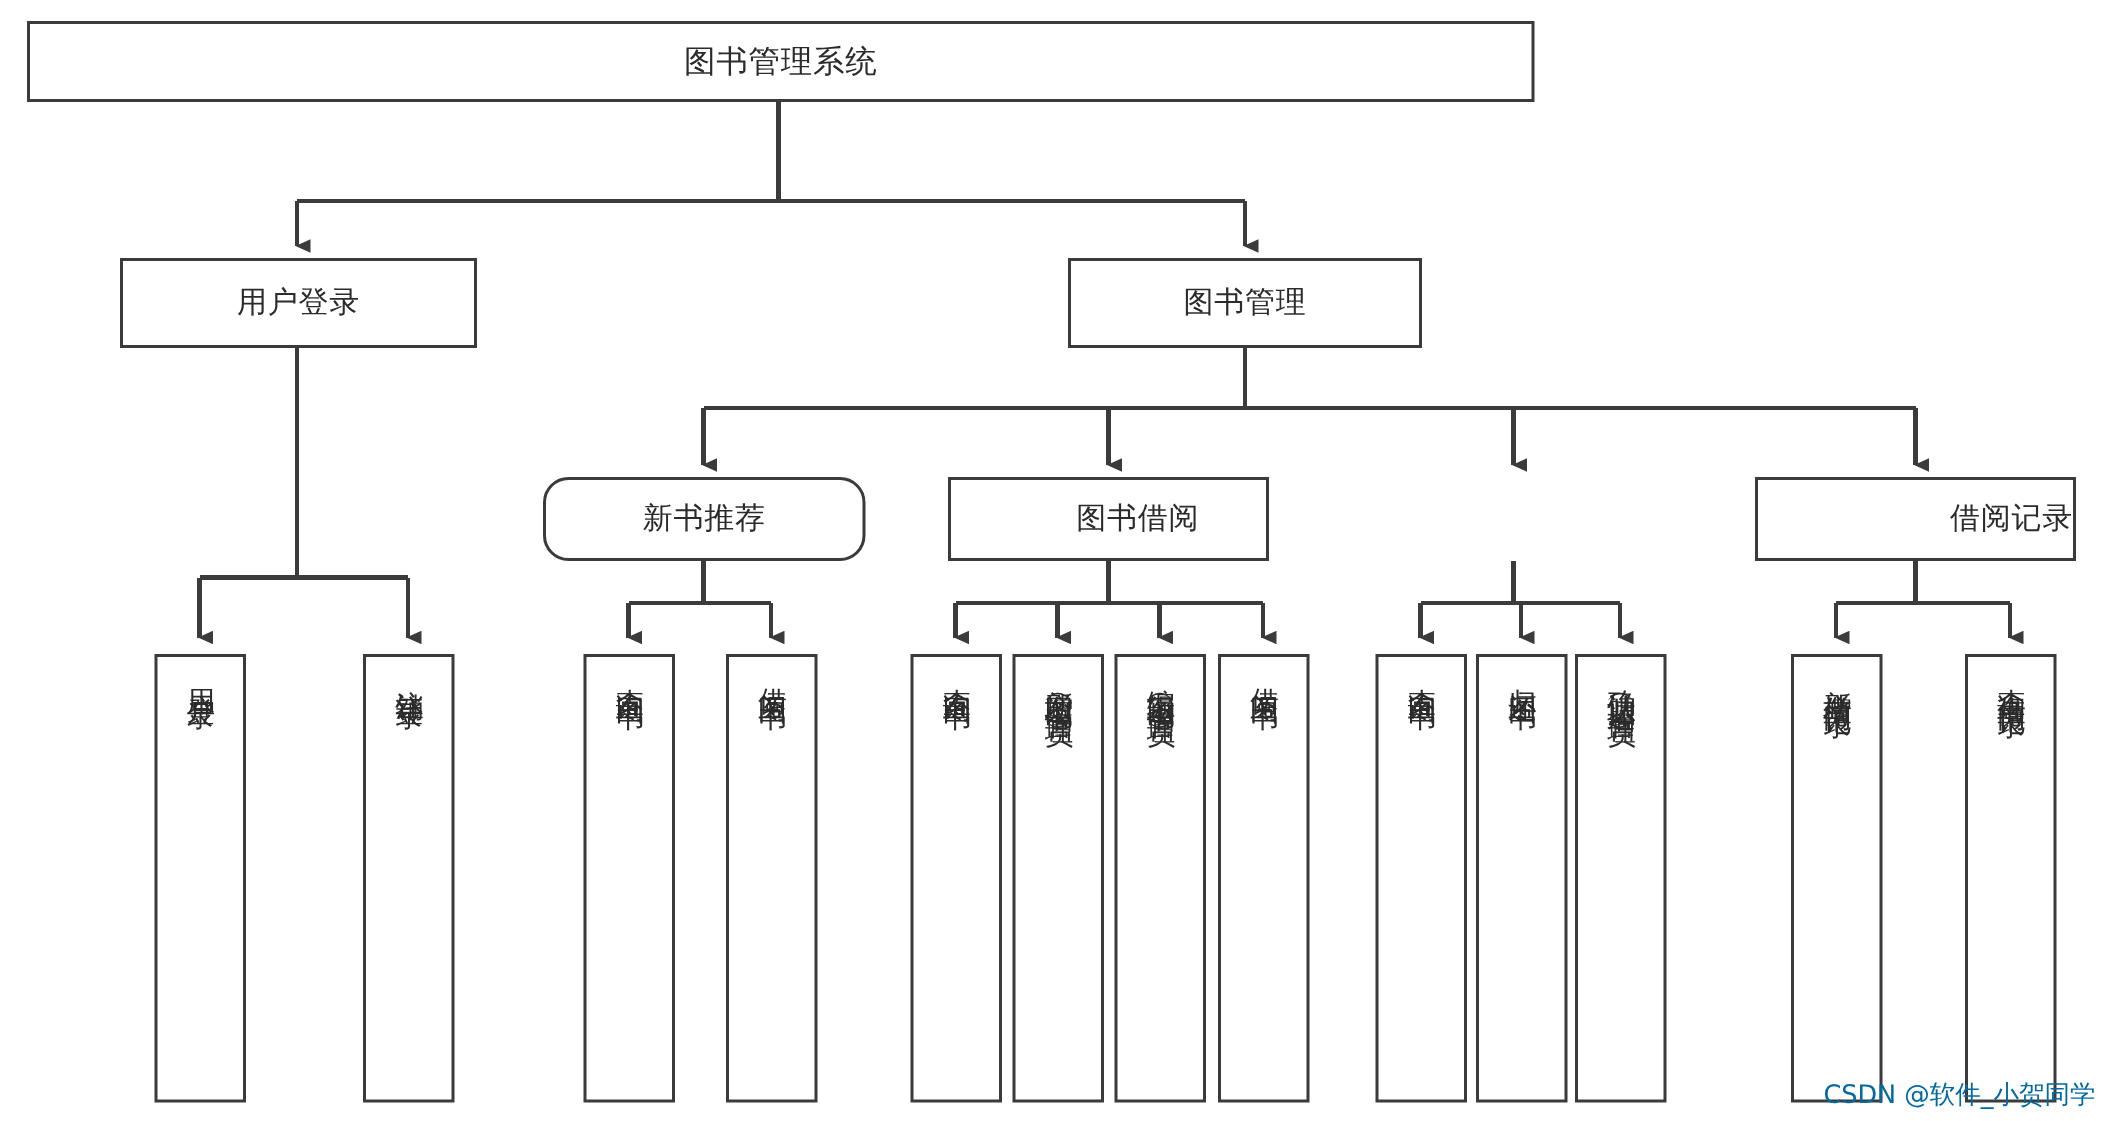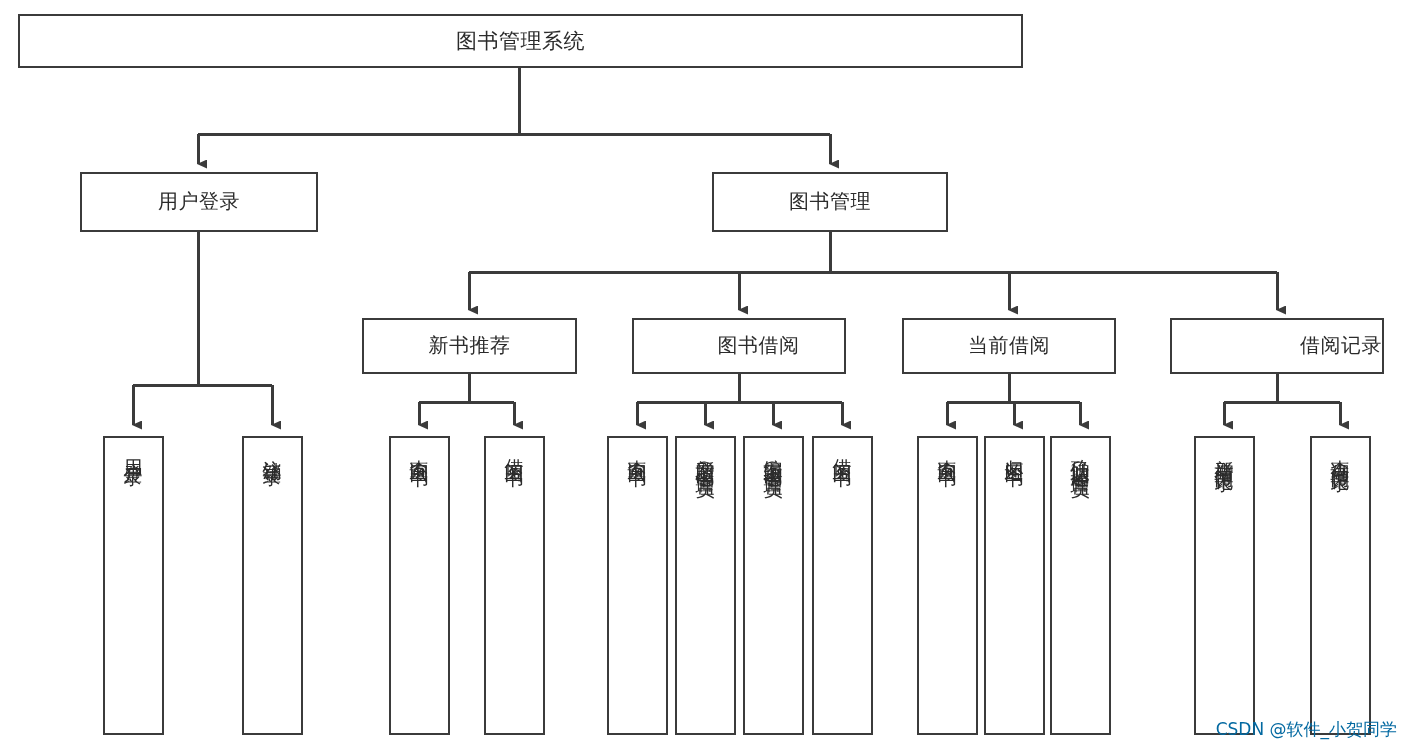--- a/index.html
+++ b/index.html
@@ -133,29 +133,26 @@
     <span class="node-label">图书管理系统</span>
   </div>
 
   <div class="node level2" style="left:80px; top:172px; width:238px; height:60px;">
     <span class="node-label">用户登录</span>
   </div>
   <div class="node level2" style="left:712px; top:172px; width:236px; height:60px;">
     <span class="node-label">图书管理</span>
   </div>
 
-  <div class="node level3" style="left:362px; top:318px; width:215px; height:56px;">
+  <div class="node level3" style="left:362px; top:318px; width:215px; height:56px;border-radius:17px;">
     <span class="node-label">新书推荐</span>
   </div>
   <div class="node level3" style="left:632px; top:318px; width:214px; height:56px;padding-left:39px;">
     <span class="node-label">图书借阅</span>
   </div>
-  <div class="node level3" style="left:902px; top:318px; width:214px; height:56px;">
-    <span class="node-label">当前借阅</span>
-  </div>
   <div class="node level3" style="left:1170px; top:318px; width:214px; height:56px;justify-content:flex-end;">
     <span class="node-label">借阅记录</span>
   </div>
 
   <div class="node leaf" style="left:103px; top:436px; width:61px; height:299px;">
     <span class="node-label">用户登录</span>
   </div>
   <div class="node leaf" style="left:242px; top:436px; width:61px; height:299px;">
     <span class="node-label">注销登录</span>
   </div>

